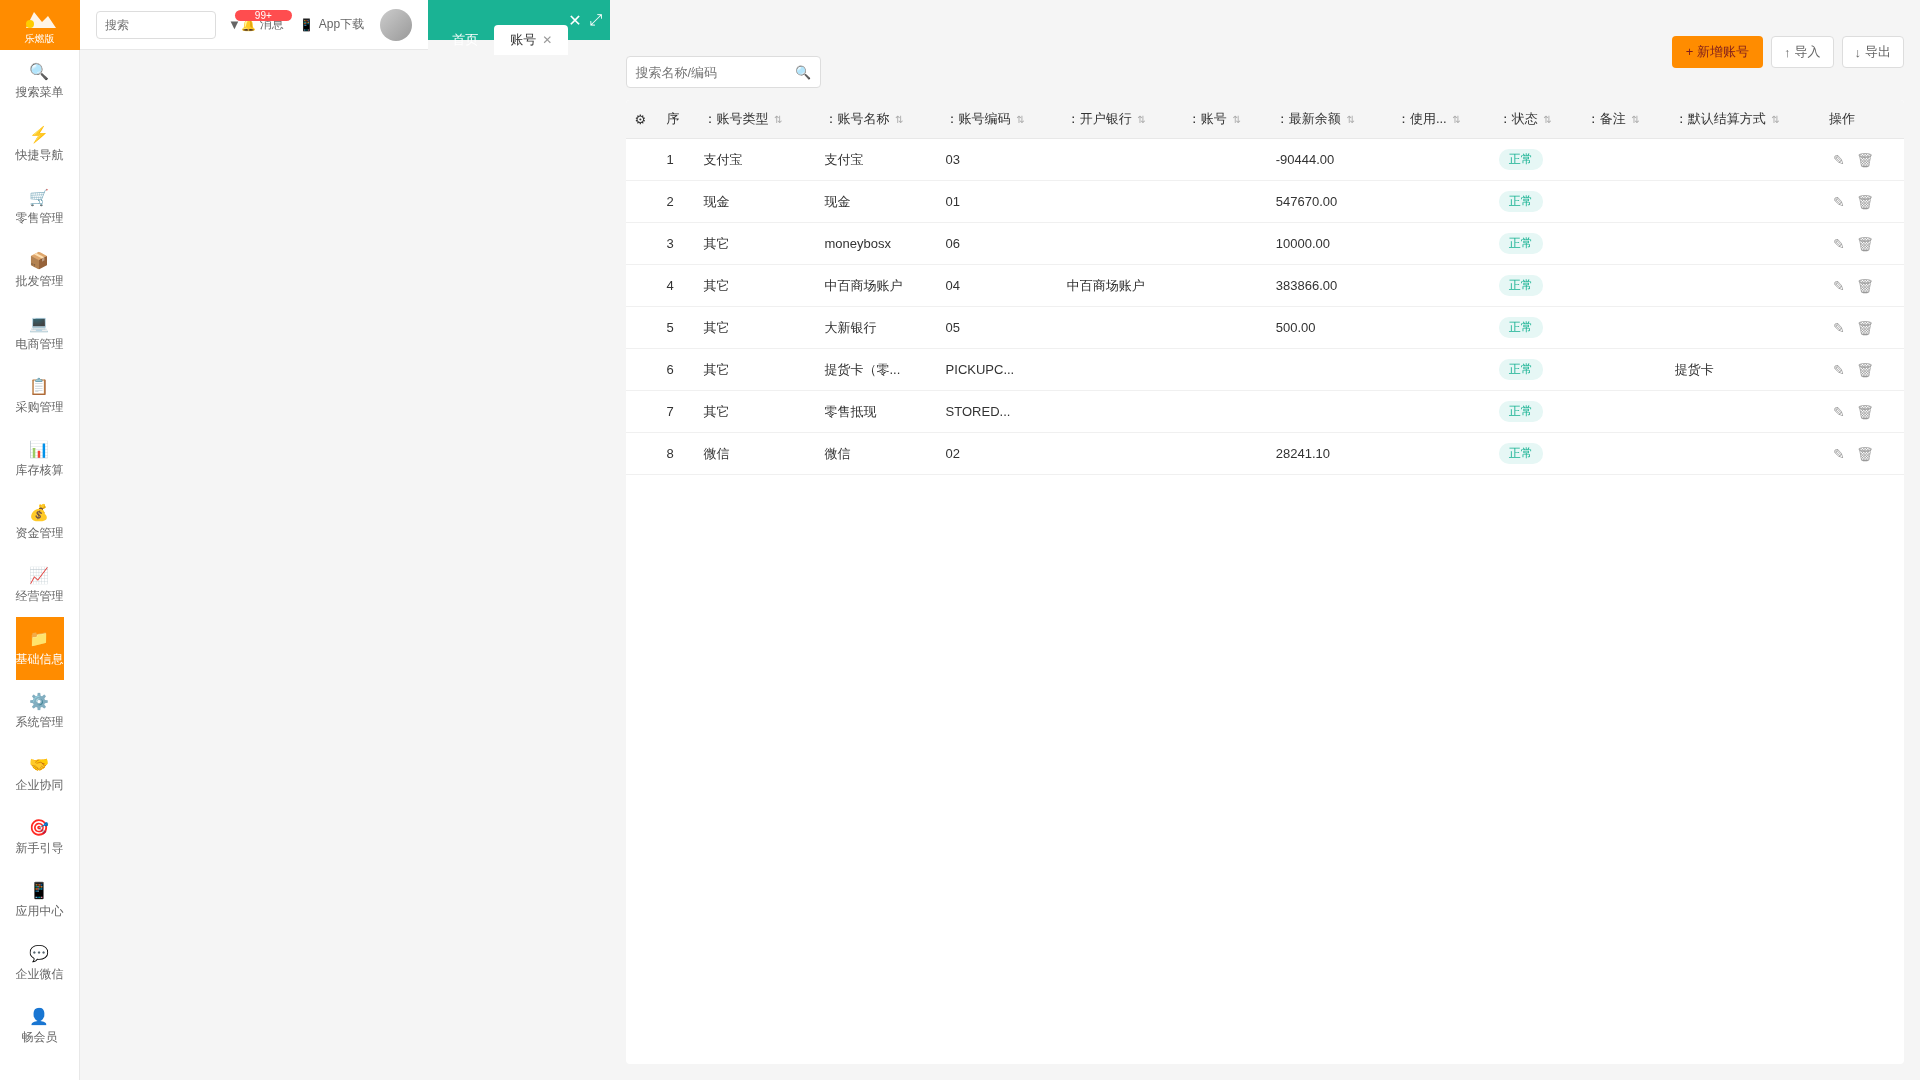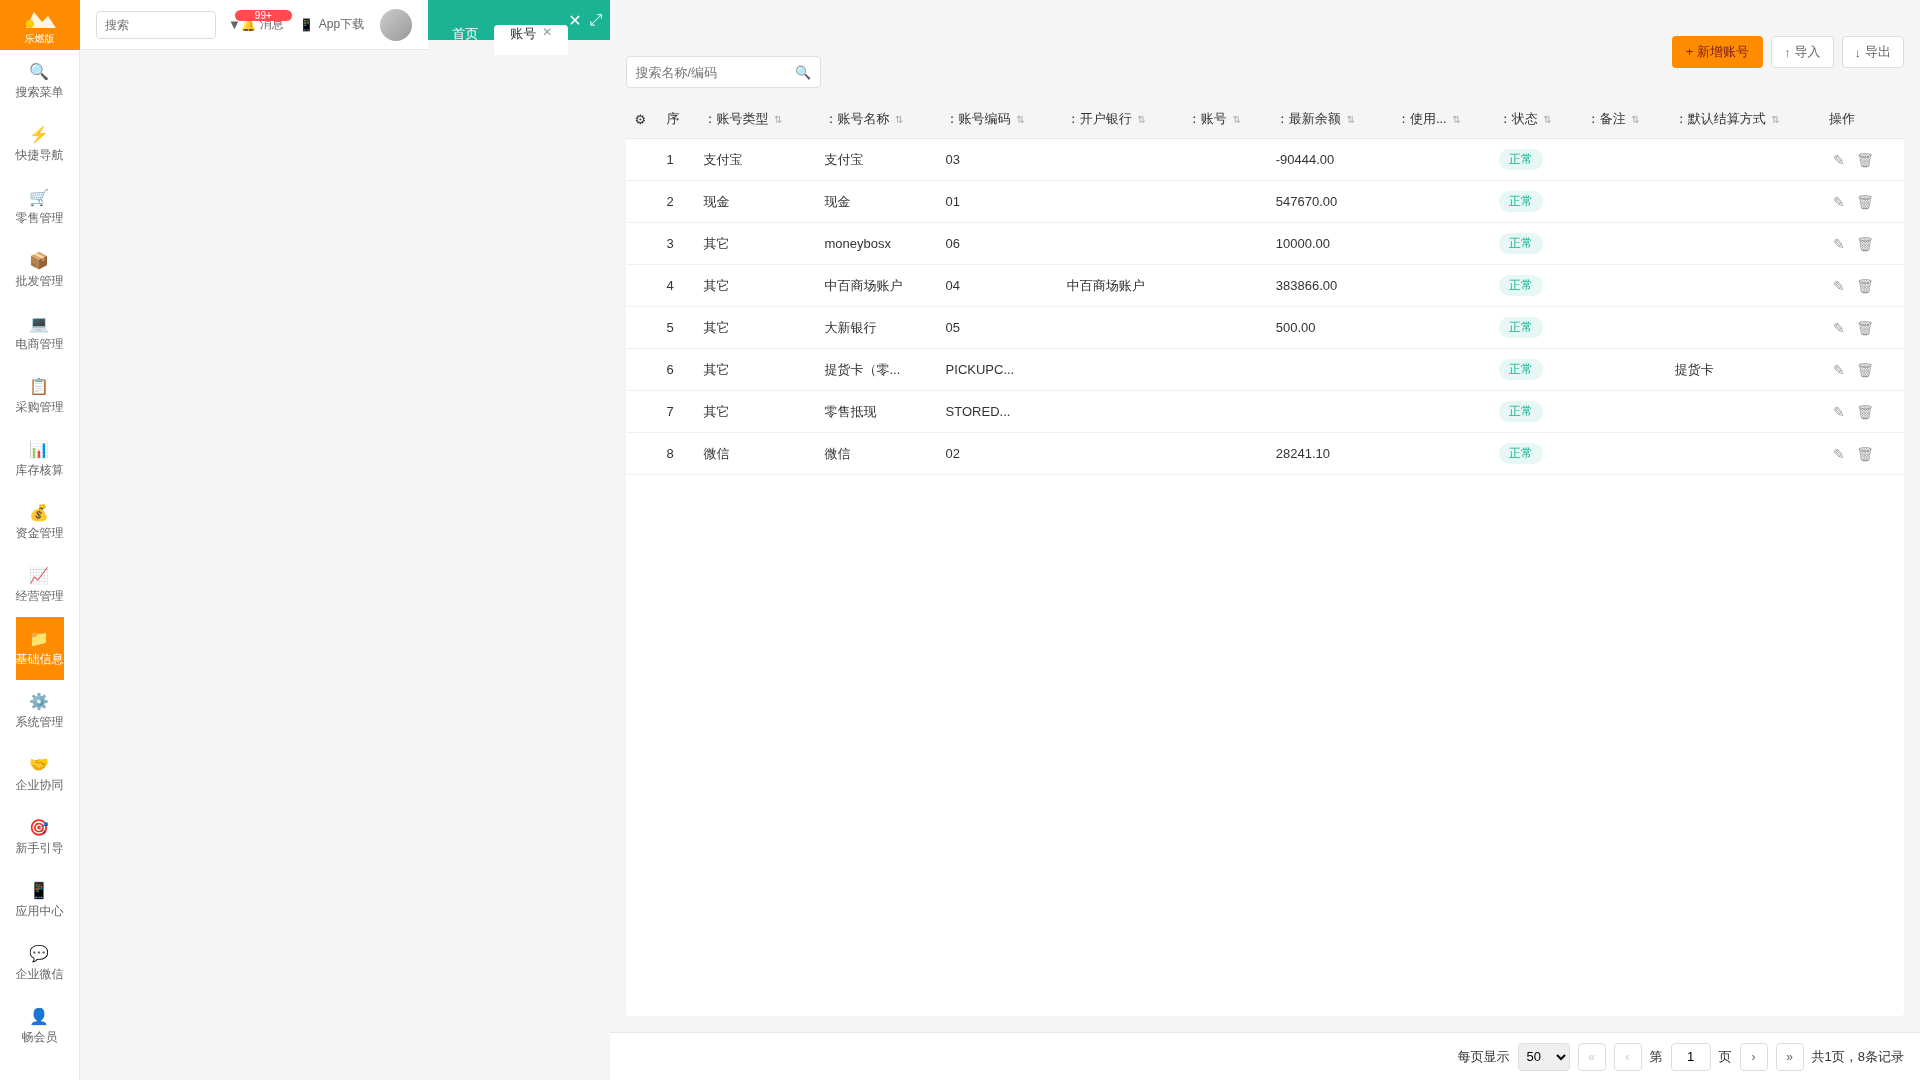--- a/index.html
+++ b/index.html
@@ -22,21 +22,21 @@
     .search-box-top { width: 120px; height: 28px; border: 1px solid #ddd; border-radius: 4px; padding: 0 8px; font-size: 12px; }
     .dropdown-btn { display: flex; align-items: center; gap: 4px; cursor: pointer; color: #666; font-size: 13px; }
     .top-header-right { display: flex; align-items: center; gap: 16px; }
     .msg-btn { display: flex; align-items: center; gap: 4px; cursor: pointer; color: #666; font-size: 12px; position: relative; }
     .badge { position: absolute; top: -6px; right: -8px; background: #ff4d4f; color: #fff; border-radius: 10px; font-size: 10px; padding: 0 20px; min-width: 16px; text-align: center; }
     .app-btn { display: flex; align-items: center; gap: 4px; cursor: pointer; color: #666; font-size: 12px; }
     .avatar { width: 32px; height: 32px; border-radius: 50%; background: #ccc; overflow: hidden; }
 
     
     .tab-bar { height: 40px; background: #1ab394; display: flex; align-items: center; padding: 0 8px; flex-shrink: 0; }
-    .tab-item { height: 30px; padding: 0 16px; display: flex; gap: 6px; cursor: pointer; font-size: 13px; border-radius: 4px 4px 0 0; color: #fff; margin-top: 40px; }
+    .tab-item { height: 30px; padding: 0 16px; display: flex; align-items: center; gap: 6px; cursor: pointer; font-size: 13px; border-radius: 4px 4px 0 0; color: #fff; margin-top: 40px; }
     .tab-item.home { background: transparent; }
     .tab-item.active { background: #fff; color: #333; }
     .tab-close { cursor: pointer; color: #999; font-size: 12px; }
     .tab-bar-right { margin-left: auto; display: flex; align-items: center; gap: 8px; }
     .tab-action-btn { color: #fff; cursor: pointer; font-size: 16px; }
 
     
     .content { flex: 1; display: flex; flex-direction: column; overflow: hidden; background: #f5f5f5; }
     .content-inner { flex: 1; padding: 16px; display: flex; flex-direction: column; gap: 12px; overflow: hidden; }
 
@@ -406,30 +406,14 @@
         <button class="action-btn">✎</button>
         <button class="action-btn">🗑</button>
       </td>
     </tr>
             </tbody>
         </table>
       </div>
 
     </div>
 
-    <div class="pagination-bar">
-      <span>每页显示</span>
-      <select class="page-size-select">
-        <option value="50">50</option>
-        <option value="20">20</option>
-        <option value="100">100</option>
-      </select>
-      <button class="page-nav-btn disabled">«</button>
-      <button class="page-nav-btn disabled">‹</button>
-      <span>第</span>
-      <input type="text" class="page-input" value="1" style="">
-      <span>页</span>
-      <button class="page-nav-btn">›</button>
-      <button class="page-nav-btn">»</button>
-      <span>共1页，8条记录</span>
-    </div>
   </div>
 </div>
 
 </body></html>

